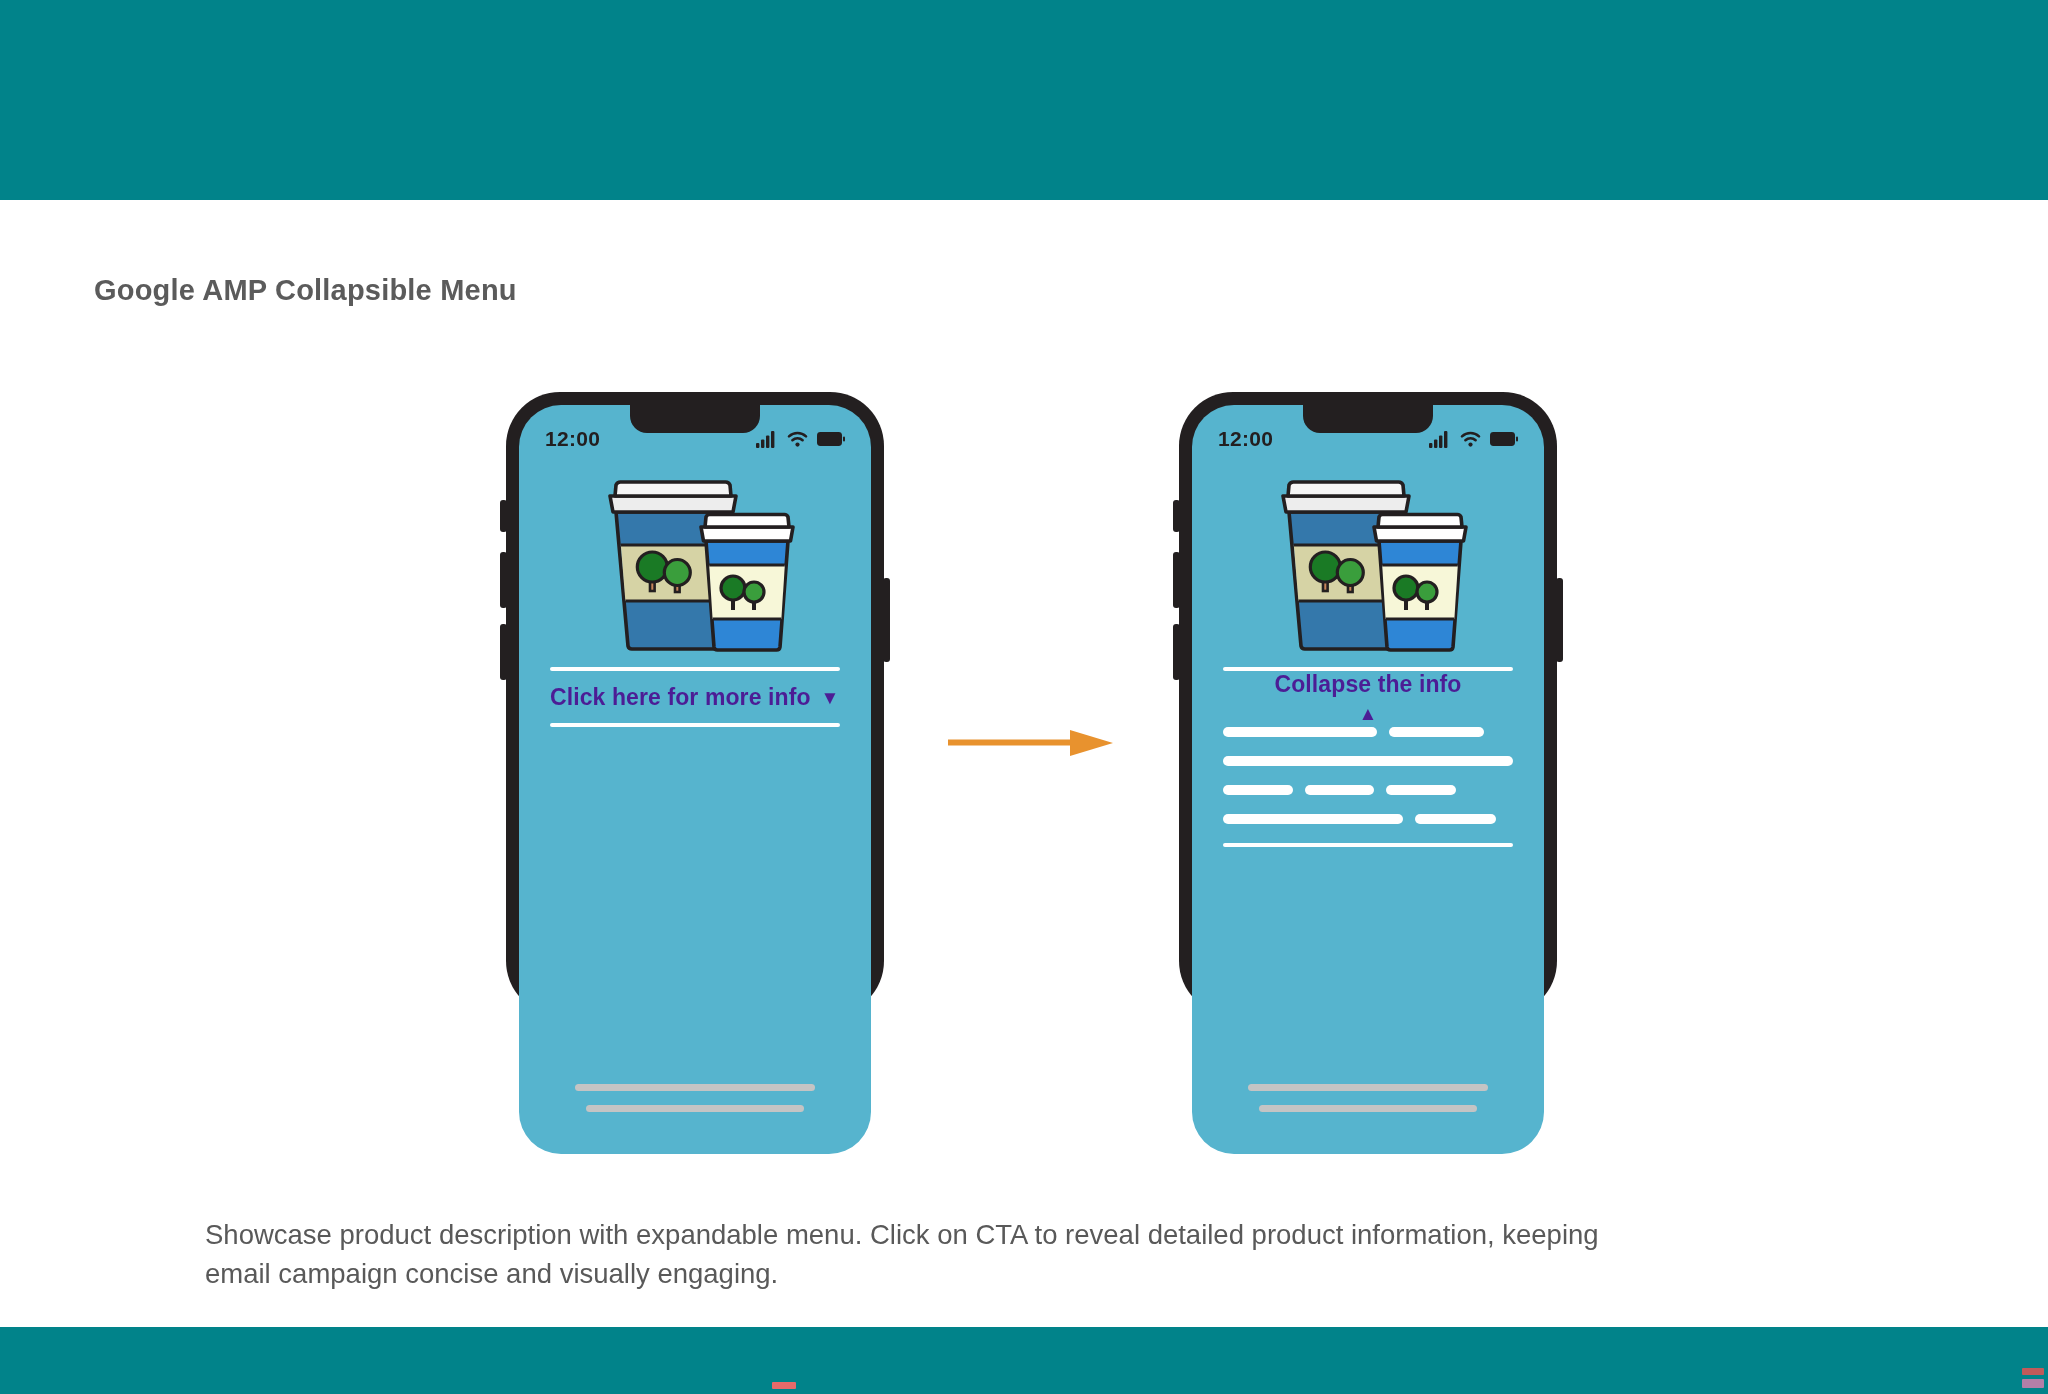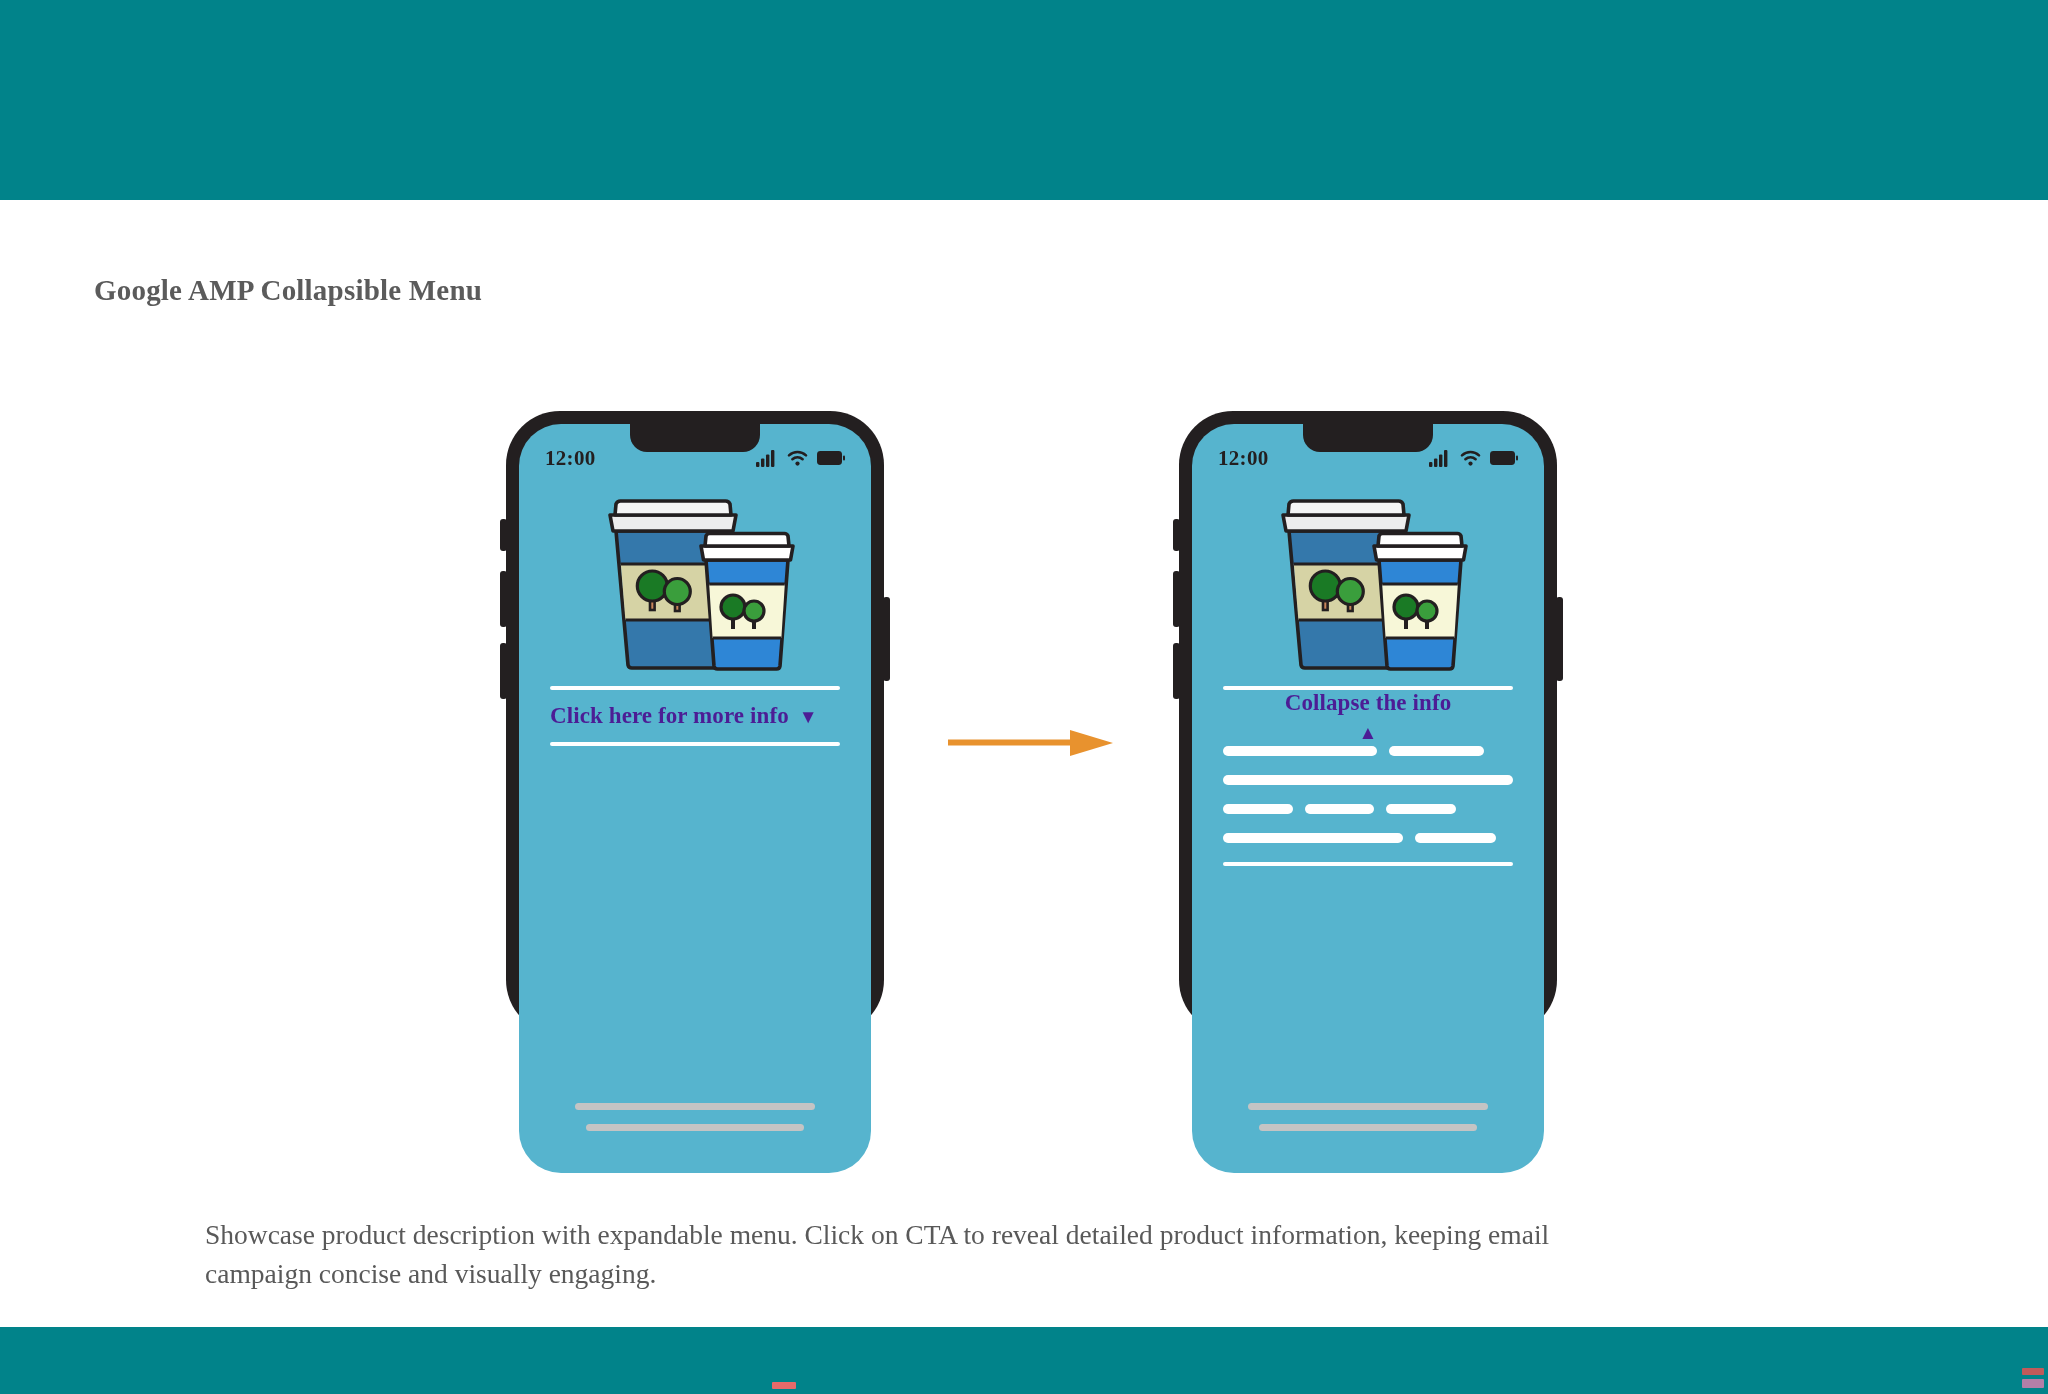--- a/index.html
+++ b/index.html
@@ -6,21 +6,20 @@
   html, body {
     width: 2048px; height: 1394px;
     background: #ffffff;
     font-family: "Liberation Sans", sans-serif;
     overflow: hidden;
   }
   #page {
     position: relative;
     width: 2048px; height: 1394px;
     background: #ffffff;
-    font-family: Liberation Serif, serif;
   }
 
   
   .band {
     position: absolute;
     left: 0; width: 2048px;
     background: #01838a;
   }
   #top-band   { top: 0;   height: 200px; }
   #bottom-band{ top: 1327px; height: 67px; }
@@ -55,21 +54,21 @@
   
   #flow-arrow {
     position: absolute;
     left: 948px; top: 728px;
     width: 165px; height: 30px;
   }
 
   
   .phone {
     position: absolute;
-    top: 411px;
+    top: 392px;
     width: 378px; height: 623px;
   }
   #phone-before { left: 506px; }
   #phone-after  { left: 1179px; }
 
   .phone-frame {
     position: absolute;
     inset: 0;
     background: #231f20;
     border-radius: 54px;

